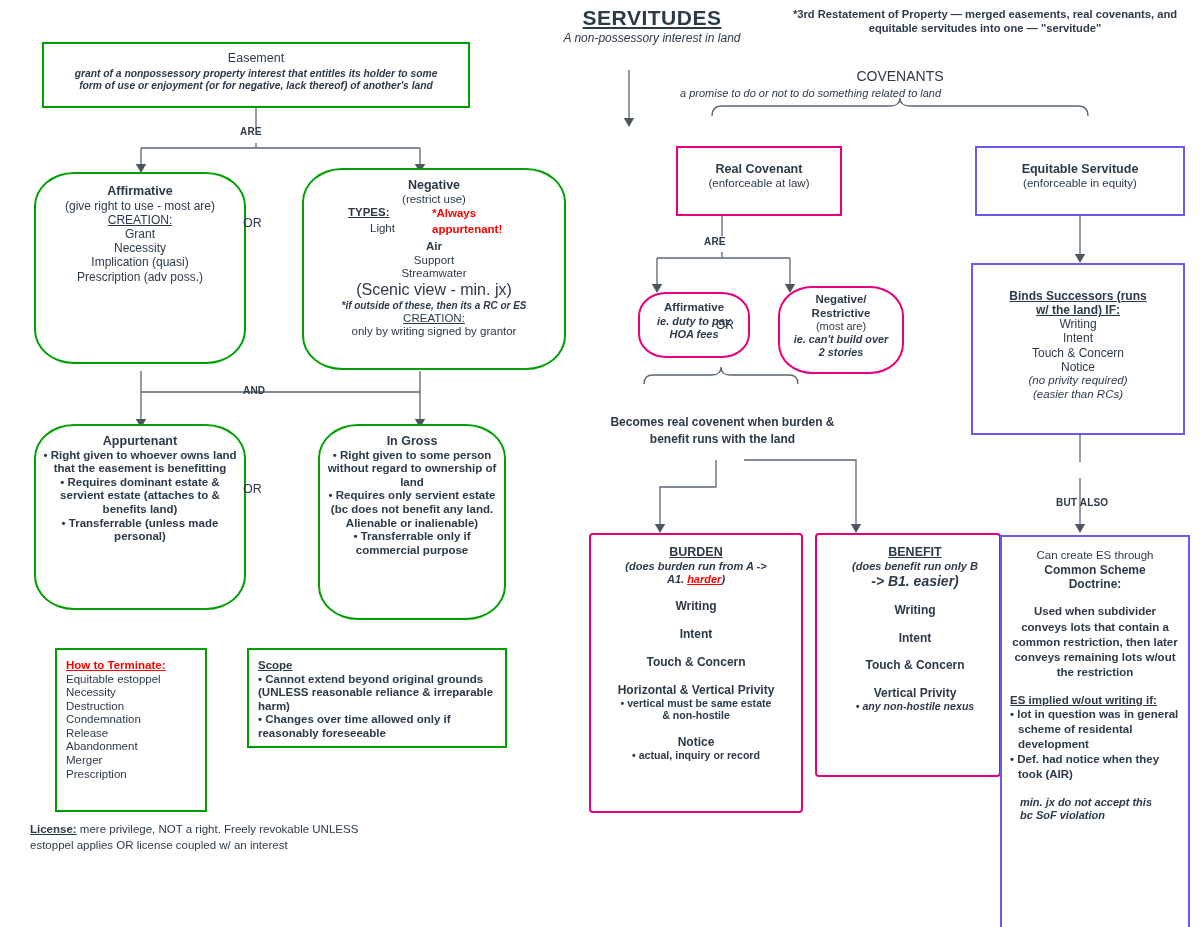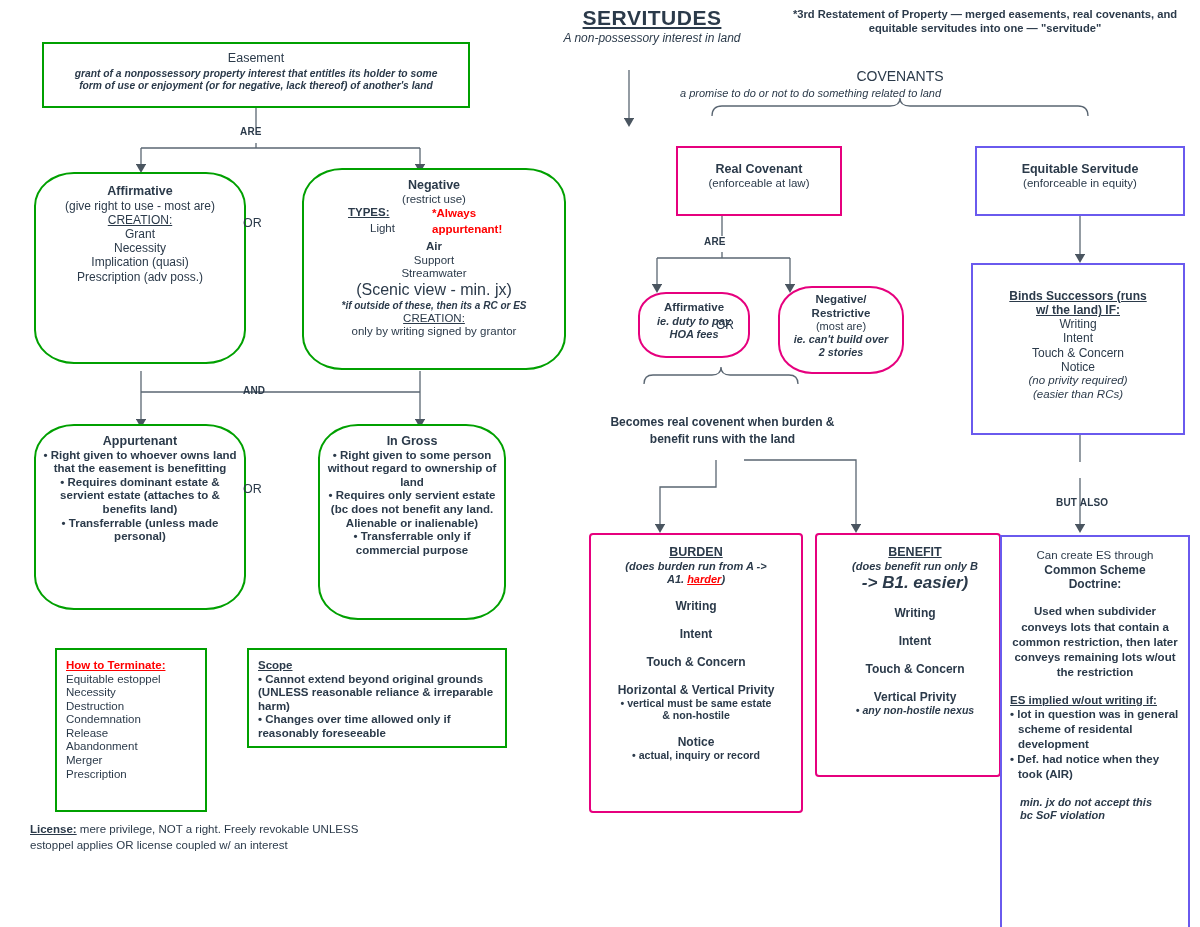--- a/index.html
+++ b/index.html
@@ -191,21 +191,21 @@
   <span class="t b" style="font-size:10.6px;">• vertical must be same estate</span>
   <span class="t b" style="font-size:10.6px;">&amp; non-hostile</span>
   <span class="sp"></span>
   <span class="t b" style="font-size:12px;">Notice</span>
   <span class="t b" style="font-size:10.6px;">• actual, inquiry or record</span>
 </div>
 
 <div class="node rect pink" style="left:778px;top:533px;width:186px;height:244px;padding:10px 5px 0 19px;border-radius:4px;">
   <span class="t b u" style="font-size:12.5px;">BENEFIT</span>
   <span class="t i b" style="font-size:11px;">(does benefit run only B</span>
-  <span class="t i b" style="font-size:17px;">-&gt; B1. easier)</span>
+  <span class="t i b" style="font-size:14px;">-&gt; B1. easier)</span>
   <span class="sp"></span>
   <span class="t b" style="font-size:12px;">Writing</span>
   <span class="sp"></span>
   <span class="t b" style="font-size:12px;">Intent</span>
   <span class="sp"></span>
   <span class="t b" style="font-size:12px;">Touch &amp; Concern</span>
   <span class="sp"></span>
   <span class="t b" style="font-size:12px;">Vertical Privity</span>
   <span class="t i b" style="font-size:10.6px;">• any non-hostile nexus</span>
 </div>

